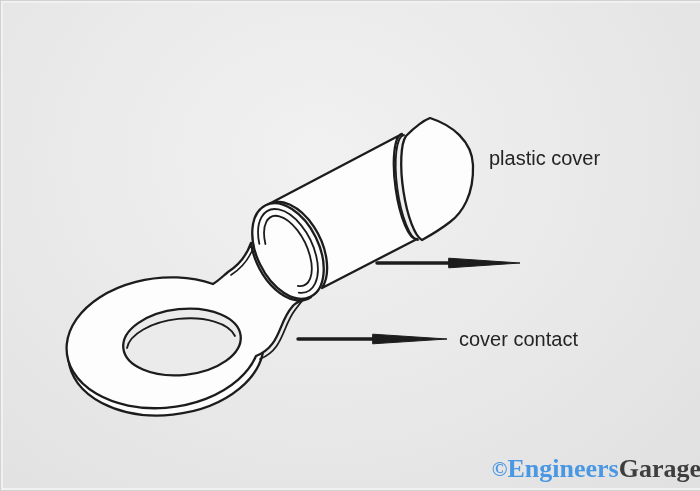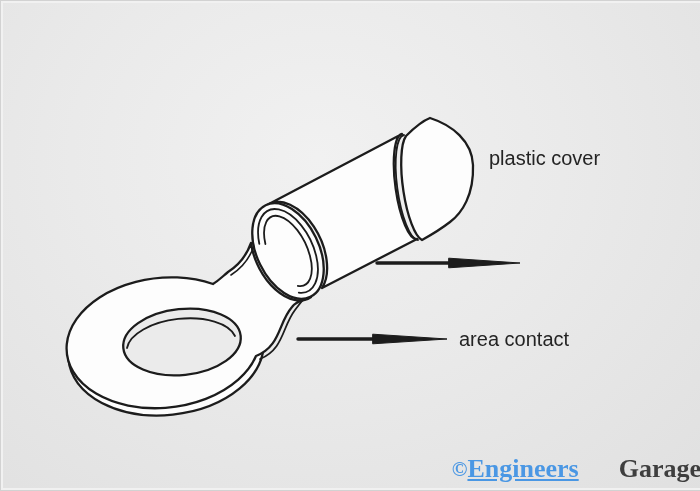--- a/index.html
+++ b/index.html
@@ -29,23 +29,23 @@
   .watermark{
     position:absolute;
     right:4px;
     bottom:6px;
     font-family:"Liberation Serif", serif;
     font-size:26px;
     font-weight:600;
     letter-spacing:0px;
     white-space:nowrap;
   }
-  .watermark .wm-blue{color:#4a97e4;text-decoration:underline;}
+  .watermark .wm-blue{color:#4a97e4;}
   .watermark .wm-sym{color:#4a97e4;font-size:21px;vertical-align:1px;}
-  .watermark .wm-gray{color:#3e3e3e;margin-left:40px;}
+  .watermark .wm-gray{color:#3e3e3e;}
 </style>
 </head>
 <body>
 
 <div class="stage">
 
   <svg width="698" height="489" viewBox="0 0 698 489">
     <g fill="none" stroke="#1c1c1c" stroke-width="2.3" stroke-linejoin="round" stroke-linecap="round">
 
       <path fill="#fdfdfd" d="M 405,135
@@ -91,19 +91,19 @@
       <g stroke-width="3.4">
         <line x1="297" y1="338" x2="378" y2="338"></line>
         <polygon points="372,333.2 446,338 372,342.8" fill="#1c1c1c" stroke-width="1"></polygon>
       </g>
     </g>
   </svg>
 
   <div class="diagram-label" style="left:488px;top:146px;">plastic cover</div>
 
 
-  <div class="diagram-label" style="left:458px;top:327px;">area contact</div>
+  <div class="diagram-label" style="left:458px;top:327px;">cover contact</div>
 
   <div class="watermark">
     <span class="wm-sym">©</span><span class="wm-blue">Engineers</span><span class="wm-gray">Garage</span>
   </div>
 
 </div>
 
 </body></html>

